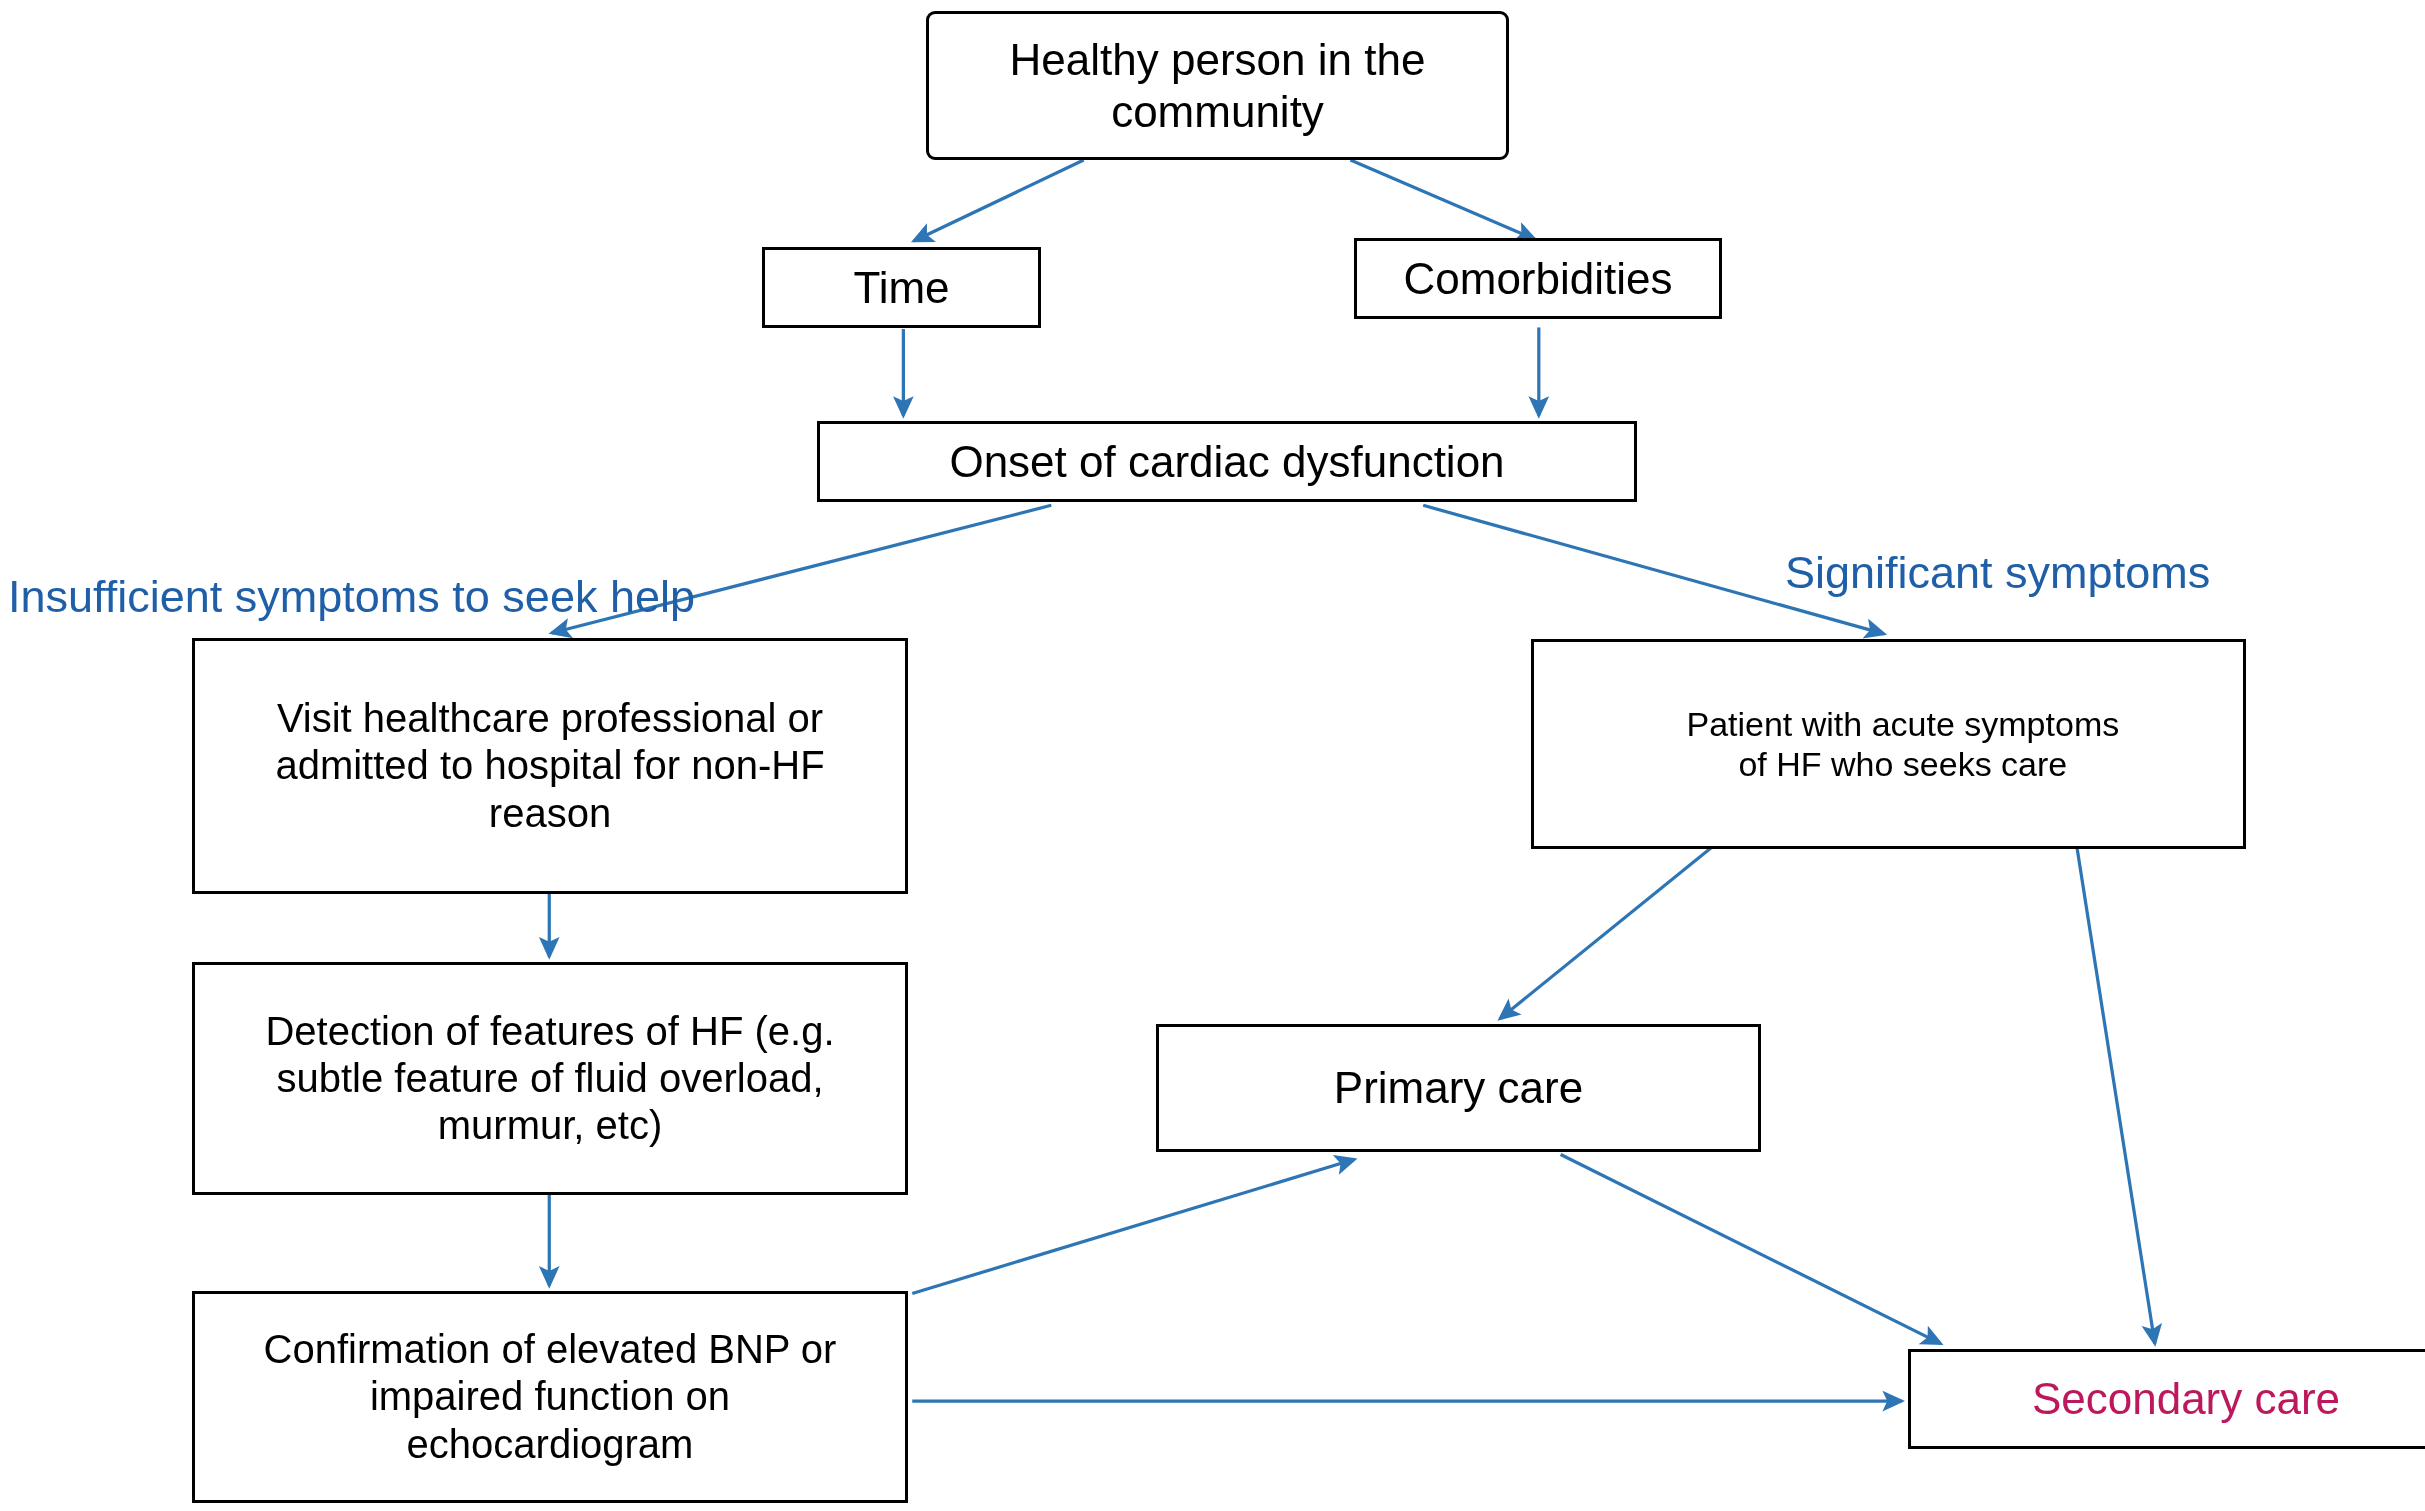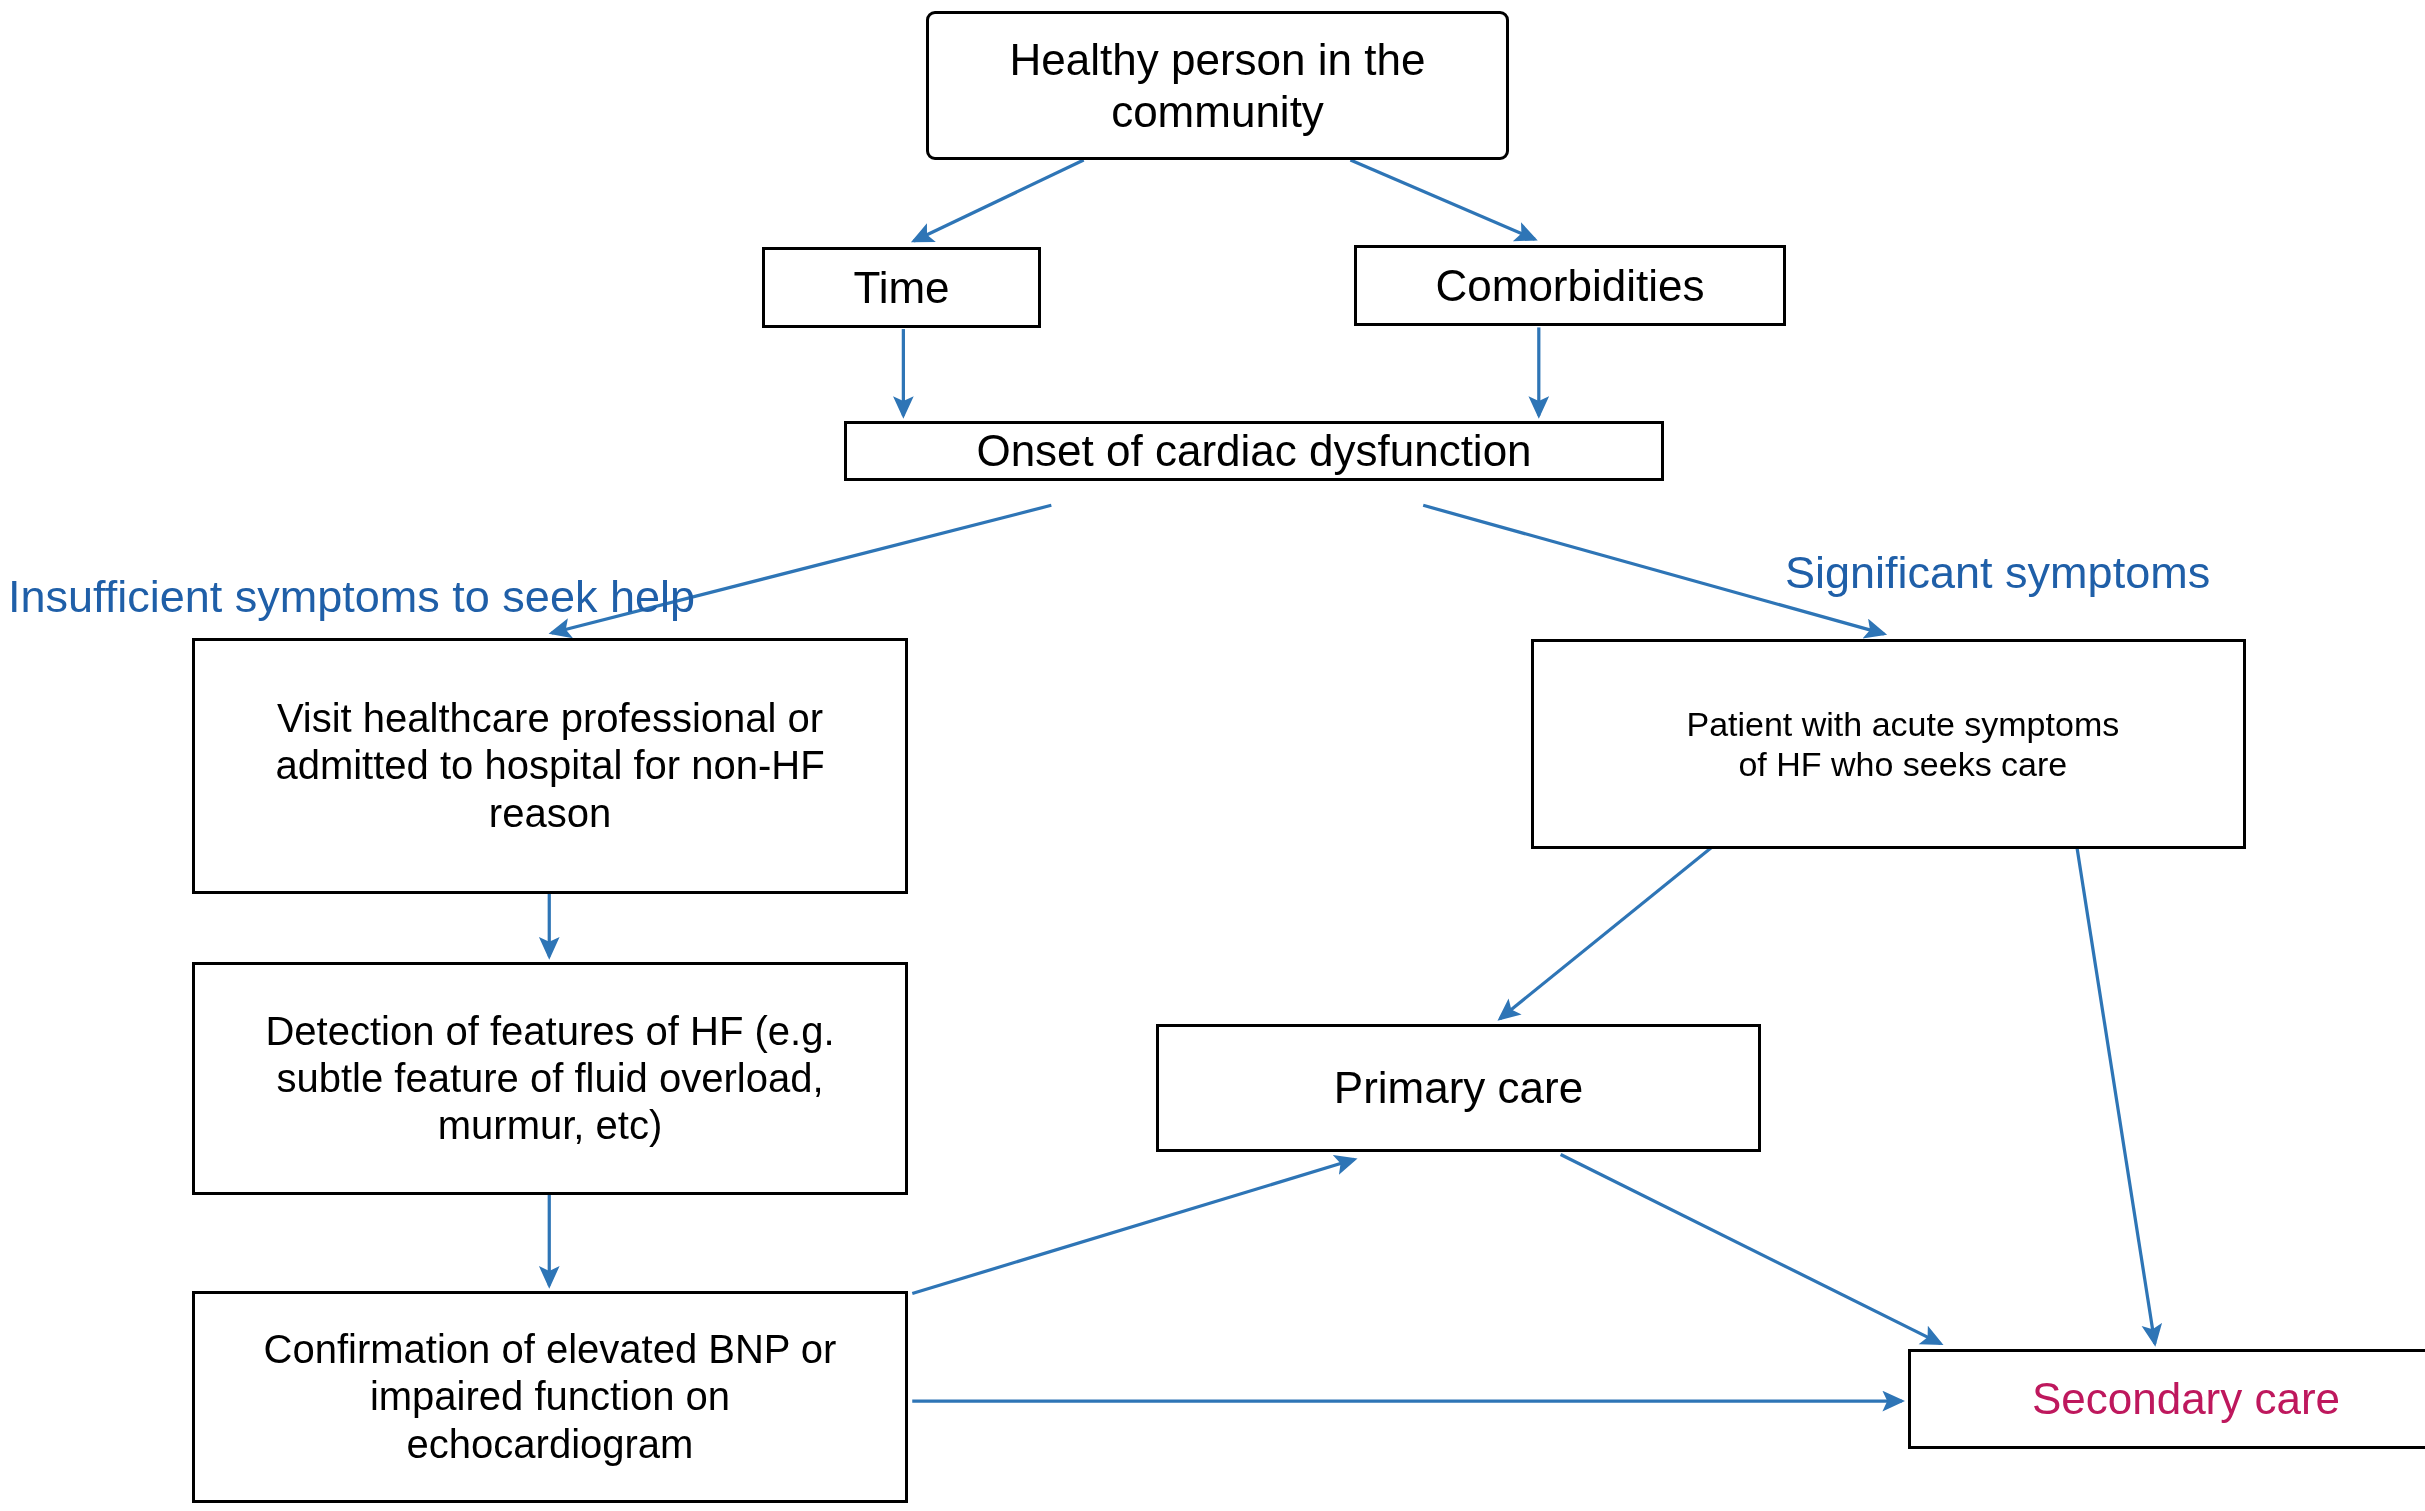--- a/index.html
+++ b/index.html
@@ -78,24 +78,24 @@
   </svg>
 
   <div id="node-layer">
       <div class="node" style="left: 926px; top: 11.3px; width: 583px; height: 149px; font-size: 44px; border-color: rgb(0, 0, 0); background: rgb(255, 255, 255); color: rgb(0, 0, 0); border-radius: 9px;">
         <span class="node-label">Healthy person in the
 community</span>
       </div>
       <div class="node" style="left: 762px; top: 247px; width: 279px; height: 81px; font-size: 44px; border-color: rgb(0, 0, 0); background: rgb(255, 255, 255); color: rgb(0, 0, 0);">
         <span class="node-label">Time</span>
       </div>
-      <div class="node" style="left: 1354px; top: 245px; width: 432px; height: 81px; font-size: 44px; border-color: rgb(0, 0, 0); background: rgb(255, 255, 255); color: rgb(0, 0, 0);">
+      <div class="node" style="left: 1354px; top: 238px; width: 368px; height: 81px; font-size: 44px; border-color: rgb(0, 0, 0); background: rgb(255, 255, 255); color: rgb(0, 0, 0);">
         <span class="node-label">Comorbidities</span>
       </div>
-      <div class="node" style="left: 817px; top: 421px; width: 820px; height: 60px; font-size: 44px; border-color: rgb(0, 0, 0); background: rgb(255, 255, 255); color: rgb(0, 0, 0); margin-left: 27px;">
+      <div class="node" style="left: 817px; top: 421px; width: 820px; height: 81px; font-size: 44px; border-color: rgb(0, 0, 0); background: rgb(255, 255, 255); color: rgb(0, 0, 0);">
         <span class="node-label">Onset of cardiac dysfunction</span>
       </div>
       <div class="node" style="left: 192px; top: 638px; width: 716px; height: 256px; font-size: 40px; border-color: rgb(0, 0, 0); background: rgb(255, 255, 255); color: rgb(0, 0, 0);">
         <span class="node-label">Visit healthcare professional or
 admitted to hospital for non-HF
 reason</span>
       </div>
       <div class="node" style="left: 1531px; top: 639px; width: 715px; height: 210px; font-size: 34px; border-color: rgb(0, 0, 0); background: rgb(255, 255, 255); color: rgb(0, 0, 0); padding-left: 40px;">
         <span class="node-label">Patient with acute symptoms
 of HF who seeks care</span>

